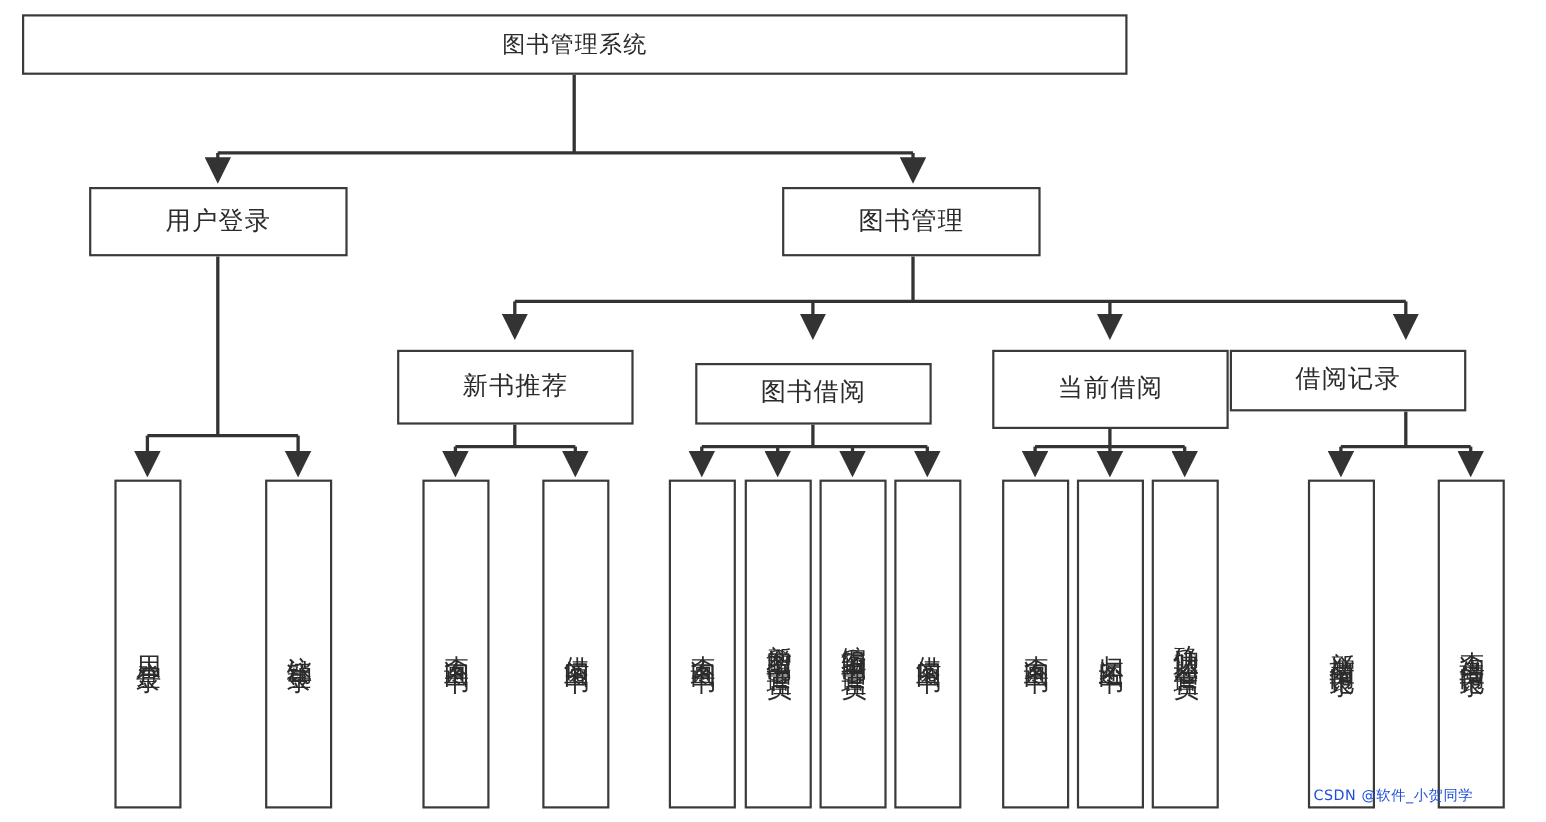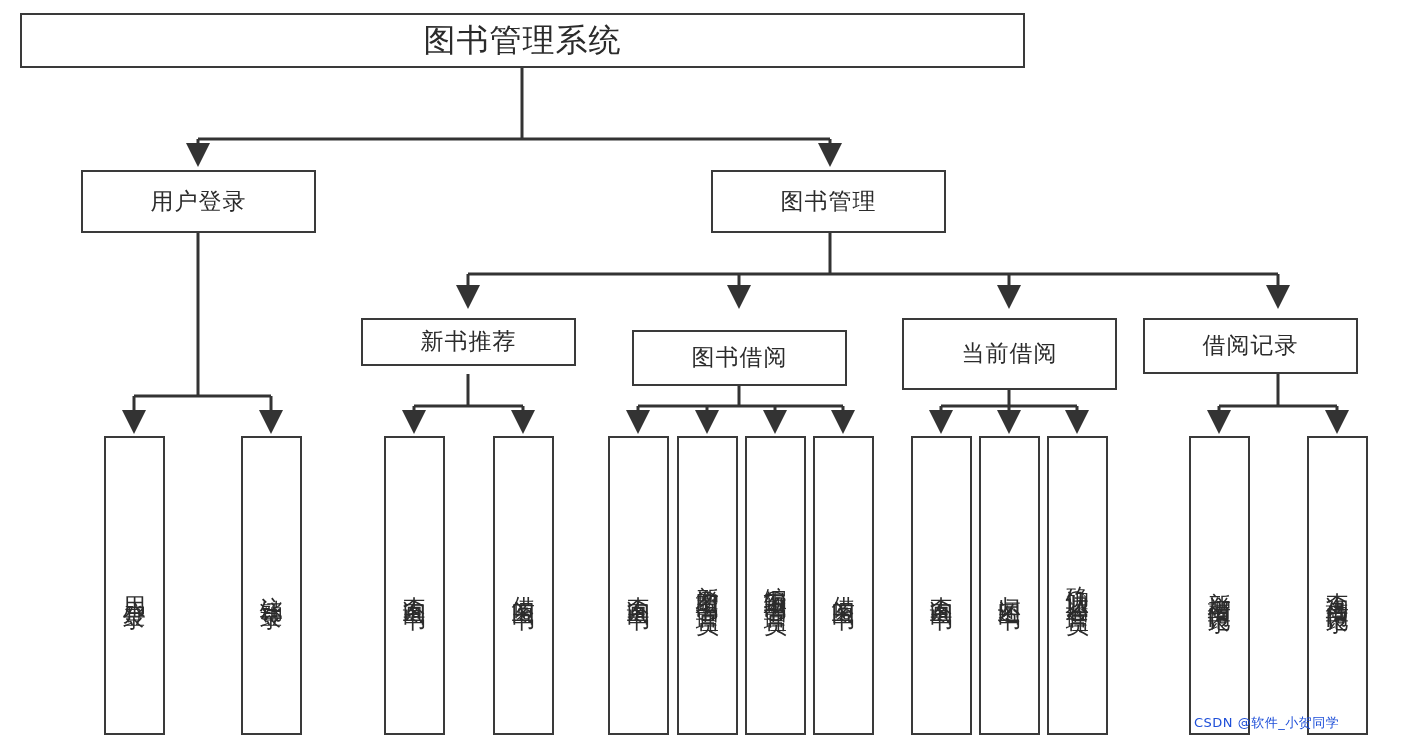--- a/index.html
+++ b/index.html
@@ -20,21 +20,21 @@
   .node.horiz{font-size:23px;letter-spacing:1px;line-height:1.1;}
   .node.vert{
     writing-mode:vertical-rl;
     text-orientation:upright;
     font-size:23px;
     letter-spacing:4px;
     line-height:1.15;
     padding:6px 0;
     white-space:nowrap;
   }
-  .node.root{font-size:32px;}
+  .node.root{font-size:21px;}
   .watermark{
     position:absolute;
     font-size:13px;
     color:#1d4ed8;
     white-space:nowrap;
     letter-spacing:0.5px;
     pointer-events:none;
   }
 </style>
 </head>
@@ -94,24 +94,24 @@
       <path d="M1219,406 L1219,430" marker-end="url(#arrow)"></path>
       <path d="M1337,406 L1337,430" marker-end="url(#arrow)"></path>
     </g>
   </svg>
 
   <div class="node horiz root" style="left:20px;top:13px;width:1005px;height:55px;">图书管理系统</div>
 
   <div class="node horiz" style="left:81px;top:170px;width:235px;height:63px;">用户登录</div>
   <div class="node horiz" style="left:711px;top:170px;width:235px;height:63px;">图书管理</div>
 
-  <div class="node horiz" style="left:361px;top:318px;width:215px;height:48px;">新书推荐</div>
+  <div class="node horiz" style="left:361px;top:318px;width:215px;height:68px;">新书推荐</div>
   <div class="node horiz" style="left:632px;top:330px;width:215px;height:56px;">图书借阅</div>
   <div class="node horiz" style="left:902px;top:318px;width:215px;height:72px;">当前借阅</div>
-  <div class="node horiz" style="left:1143px;top:318px;width:215px;height:56px;">借阅记录</div>
+  <div class="node horiz" style="left:1118px;top:318px;width:215px;height:56px;">借阅记录</div>
 
   <div class="node vert" style="left:104px;top:436px;width:61px;height:299px;">用户登录</div>
   <div class="node vert" style="left:241px;top:436px;width:61px;height:299px;">注销登录</div>
 
   <div class="node vert" style="left:384px;top:436px;width:61px;height:299px;">查询图书</div>
   <div class="node vert" style="left:493px;top:436px;width:61px;height:299px;">借阅图书</div>
 
   <div class="node vert" style="left:608px;top:436px;width:61px;height:299px;">查询图书</div>
   <div class="node vert" style="left:677px;top:436px;width:61px;height:299px;">新增图书（管理员）</div>
   <div class="node vert" style="left:745px;top:436px;width:61px;height:299px;">编辑图书（管理员）</div>

